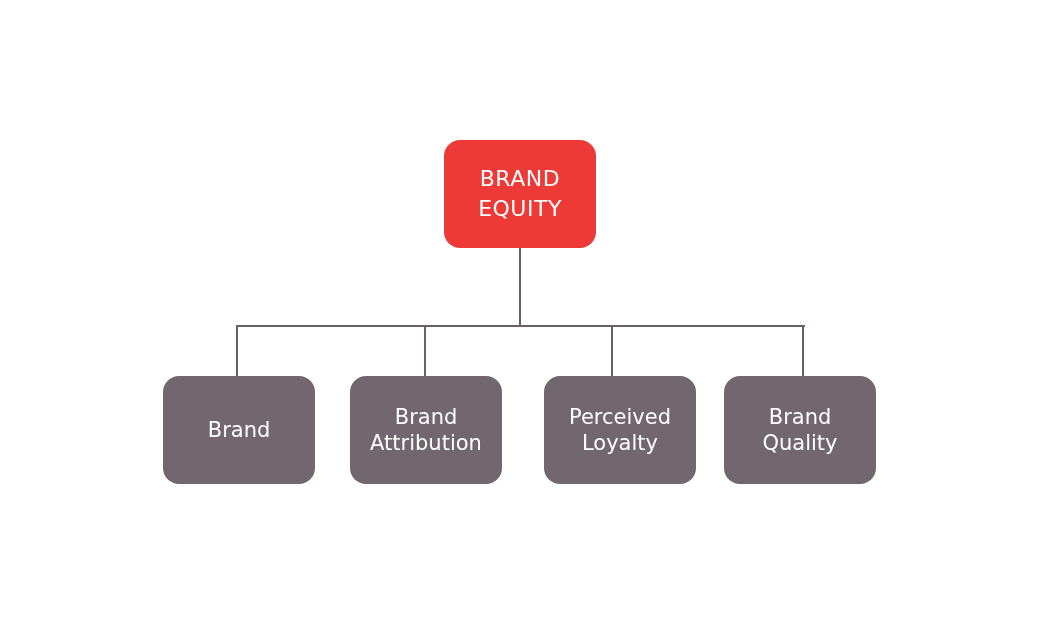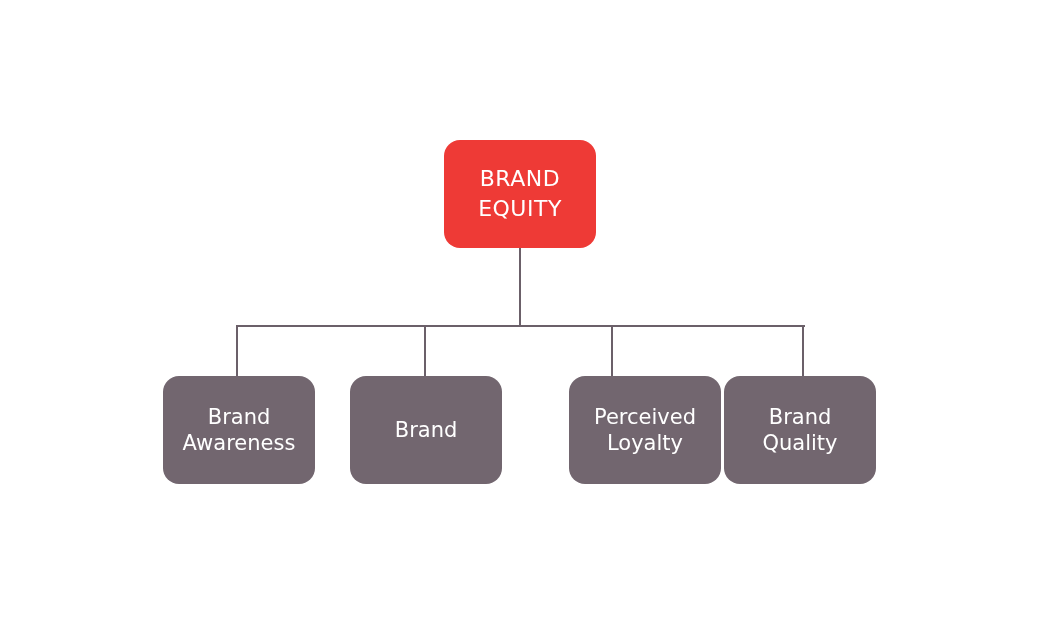--- a/index.html
+++ b/index.html
@@ -61,28 +61,28 @@
   <div class="line" style="left:611px; top:325px; width:2px; height:51px;"></div>
   <div class="line" style="left:802px; top:325px; width:2px; height:51px;"></div>
 
   <div class="node root">
     <span>BRAND</span>
     <span>EQUITY</span>
   </div>
 
   <div class="node child" style="left:163px;">
     <span>Brand</span>
-    <span>Awareness</span>
   </div>
 
   <div class="node child" style="left:350px;">
     <span>Brand</span>
+    <span>Attribution</span>
   </div>
 
-  <div class="node child" style="left:569px;">
+  <div class="node child" style="left:544px;">
     <span>Perceived</span>
     <span>Loyalty</span>
   </div>
 
   <div class="node child" style="left:724px;">
     <span>Brand</span>
     <span>Quality</span>
   </div>
 
 </div>

